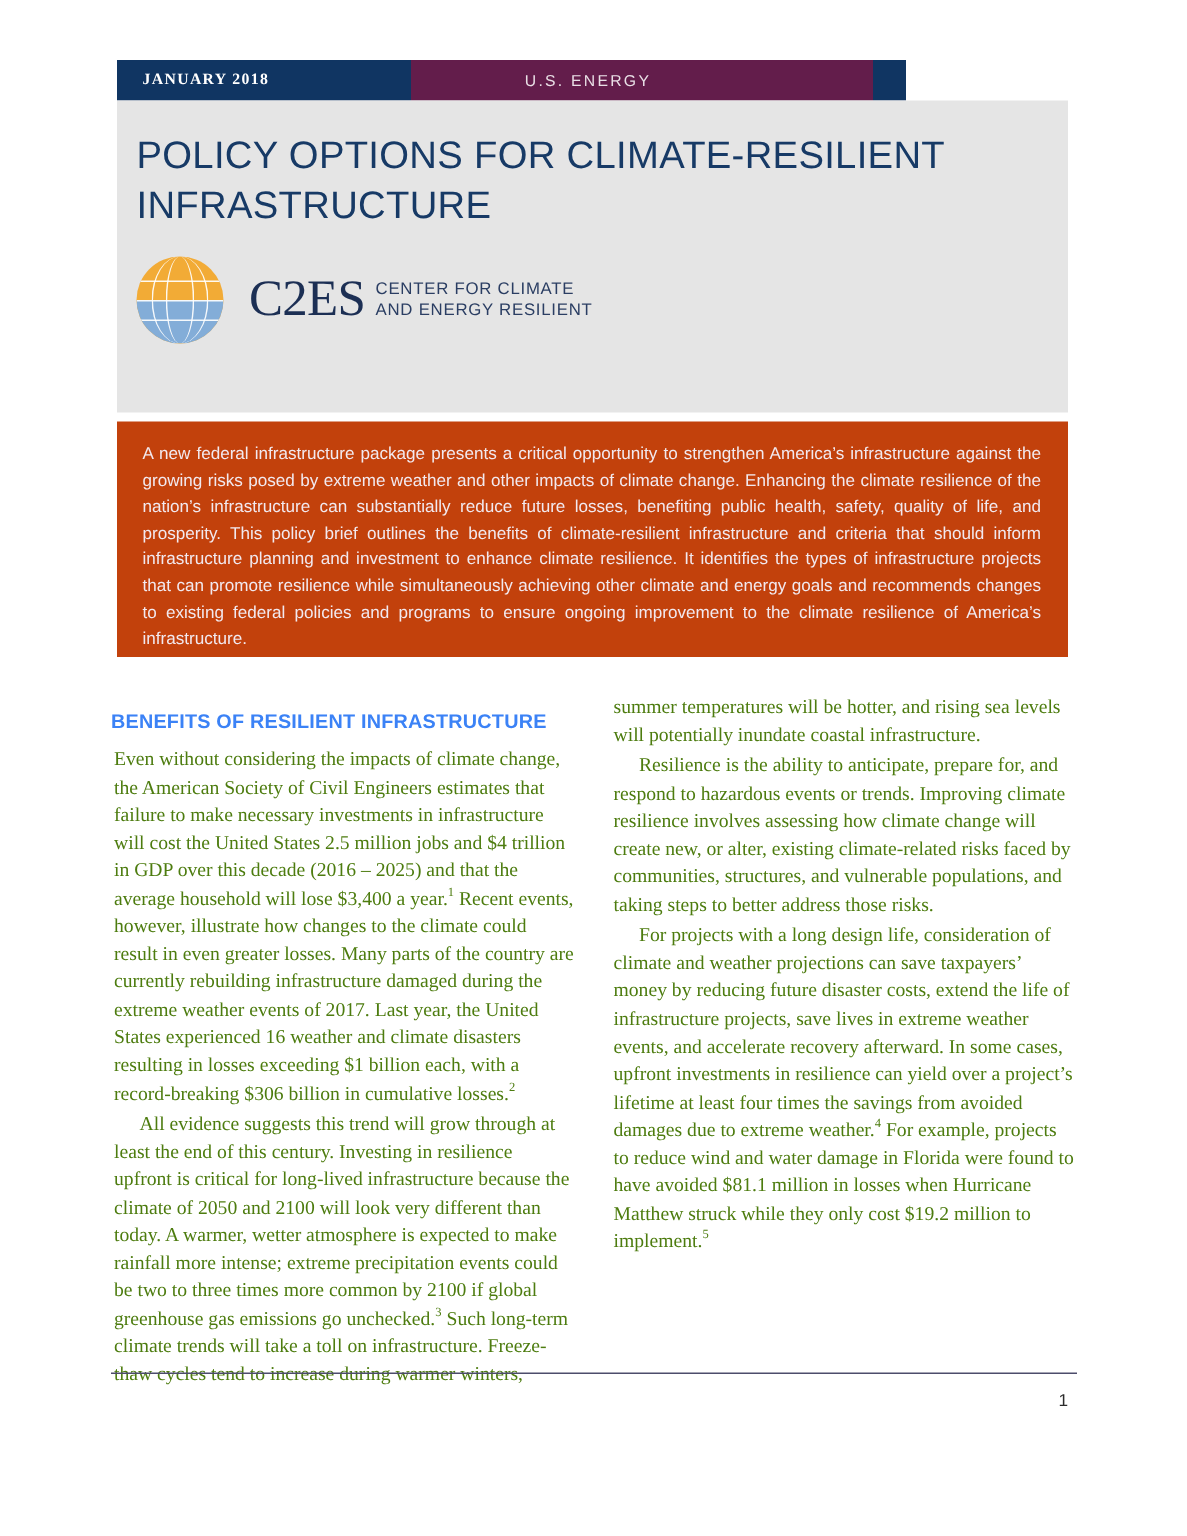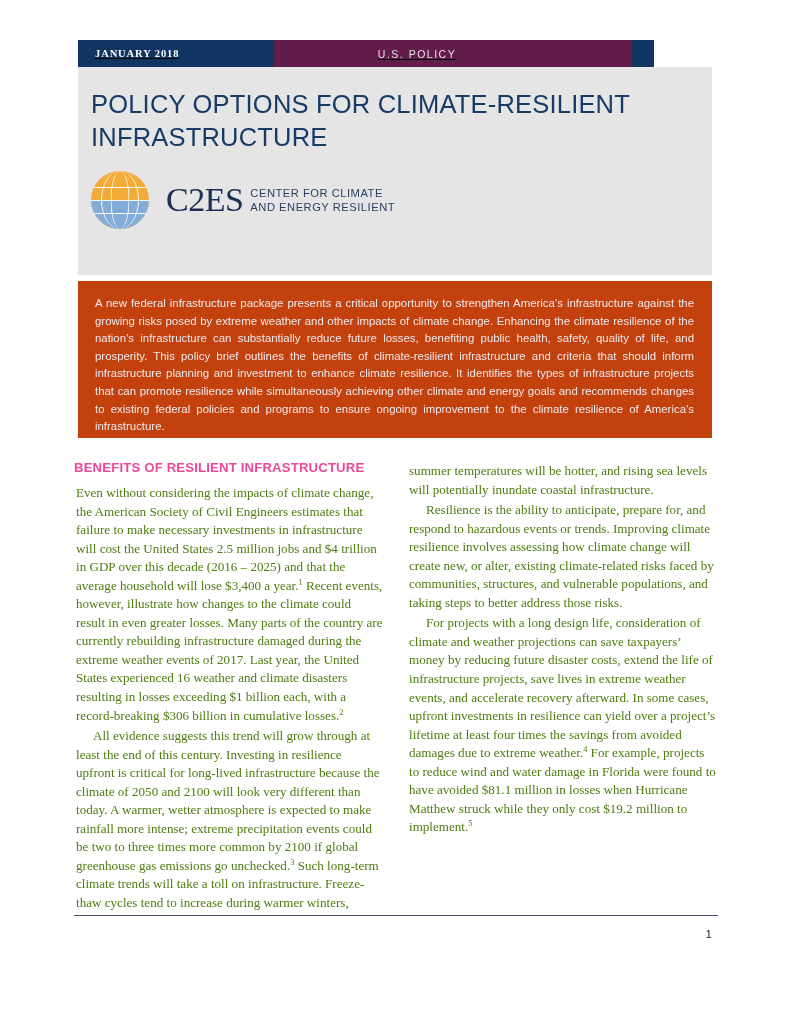--- a/index.html
+++ b/index.html
@@ -13,25 +13,24 @@
     position: relative;
     font-family: "Liberation Serif", serif;
     overflow: hidden;
   }
 
   
   .header-bar {
     position: absolute;
     left: 78px;
     top: 40px;
-    width: 576px;
+    width: 526px;
     height: 27px;
     display: flex;
     box-sizing: border-box;
-    text-decoration: underline;
   }
   .header-bar .seg-date {
     width: 196px;
     background: #103562;
     display: flex;
     align-items: center;
     padding-left: 17px;
     box-sizing: border-box;
   }
   .header-bar .seg-topic {
@@ -173,22 +172,22 @@
     left: 74px;
     top: 460px;
     width: 644px;
     display: flex;
     justify-content: space-between;
   }
   .col {
     width: 311px;
   }
   .section-head {
-    margin: 0 0 9px 0;
-    color: #ec4899;
+    margin: 13px 0 9px 0;
+    color: #3b82f6;
     font-family: "Liberation Sans", sans-serif;
     font-weight: bold;
     font-size: 13.2px;
     letter-spacing: 0.15px;
   }
   .col p {
     margin: 2px;
     color: #4d7c0f;
     font-family: "Liberation Serif", serif;
     font-size: 13.1px;
@@ -228,21 +227,21 @@
   }
 </style>
 </head>
 <body>
 
 <div class="header-bar">
   <div class="seg-date">
     <span class="hdr-date-text">JANUARY 2018</span>
   </div>
   <div class="seg-topic">
-    <span class="hdr-topic-text">U.S. POLICY</span>
+    <span class="hdr-topic-text">U.S. ENERGY</span>
   </div>
   <div class="seg-tail"></div>
 </div>
 
 <div class="title-block">
   <div class="doc-title">POLICY OPTIONS FOR CLIMATE-RESILIENT INFRASTRUCTURE</div>
 
   <div class="logo-wrap">
     <div class="globe">
       <div class="lower"></div>

